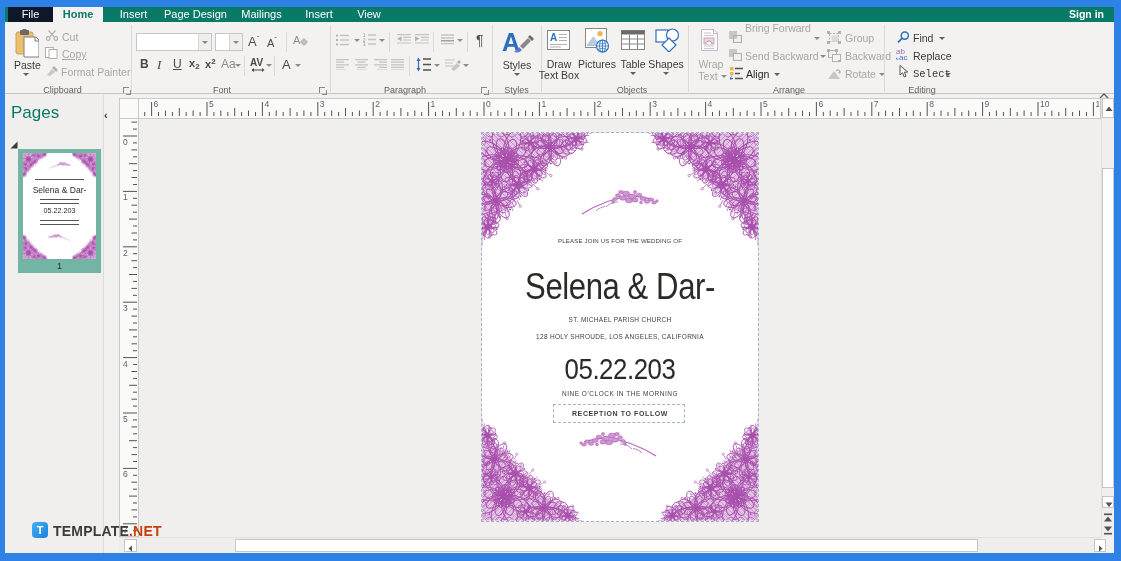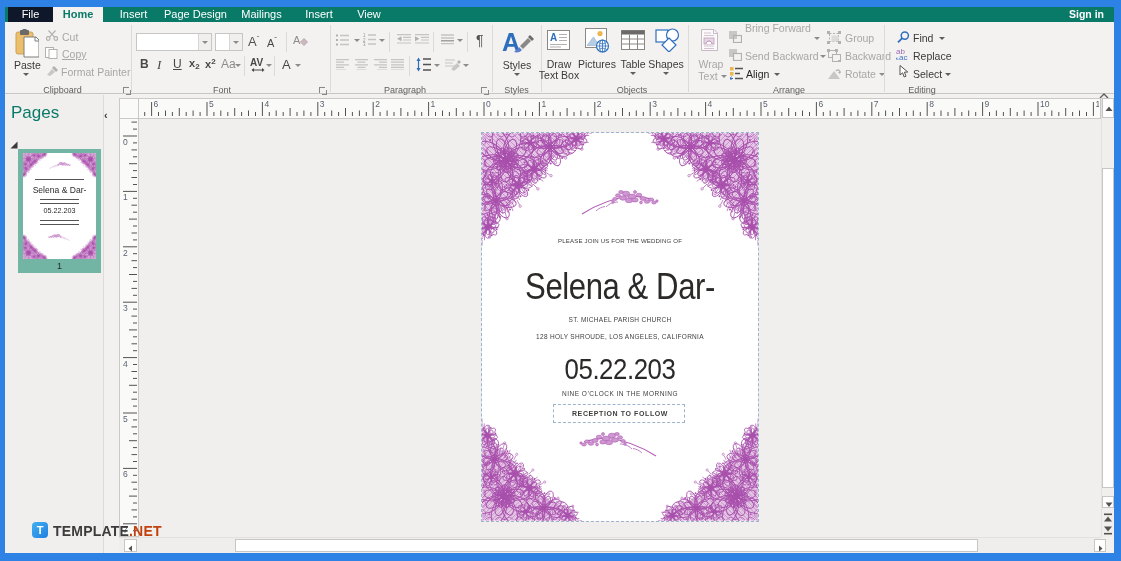--- a/index.html
+++ b/index.html
@@ -367,21 +367,21 @@
     <div class="car care" style="position:absolute;left:934px;top:15px;"></div>
     <svg class="abs" style="left:891px;top:25px;" width="15" height="13" viewBox="0 0 15 13">
       <text x="0" y="7" font-size="8" fill="#9a6bb5" font-family="Liberation Sans">ab</text>
       <text x="3" y="13" font-size="8" fill="#4472c4" font-family="Liberation Sans">ac</text>
       <path d="M1 10.5 L0 12 L2.5 12.2" fill="none" stroke="#4472c4" stroke-width="0.8"></path>
     </svg>
     <div class="elbl" style="left:908px;top:28px;">Replace</div>
     <svg class="abs" style="left:894px;top:43px;" width="11" height="14" viewBox="0 0 11 14">
         <path d="M1 0.5 L1 10 L3.6 7.8 L5.2 12 L7 11.2 L5.4 7.2 L8.8 7 Z" fill="#fff" stroke="#54524f" stroke-width="1"></path>
       </svg>
-    <div class="elbl" style="left:908px;top:46px;">Select</div>
+    <div class="elbl" style="left:908px;top:46px;font-family:Liberation Mono, monospace;">Select</div>
     <div class="car care" style="position:absolute;left:940px;top:51px;"></div>
     <div class="glabel" style="left:882px;width:70px;">Editing</div>
     <div style="position:absolute;left:1094px;top:64px;width:10px;height:8px;">
       <svg width="10" height="8" viewBox="0 0 10 8">
           <path d="M1 6 L5 2 L9 6" fill="none" stroke="#605e5c" stroke-width="1.4"></path>
         </svg>
     </div>
   </div>
   <div id="pagespanel">
     <div id="pagestitle">Pages</div>

